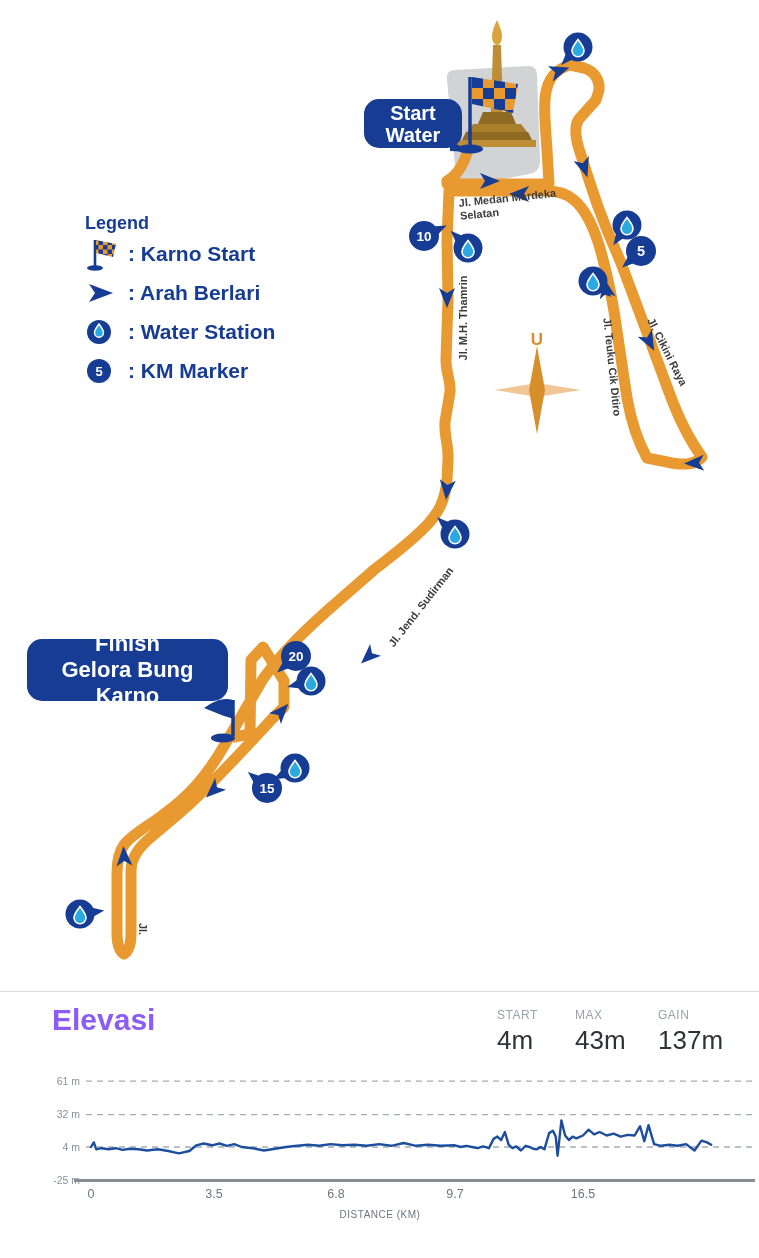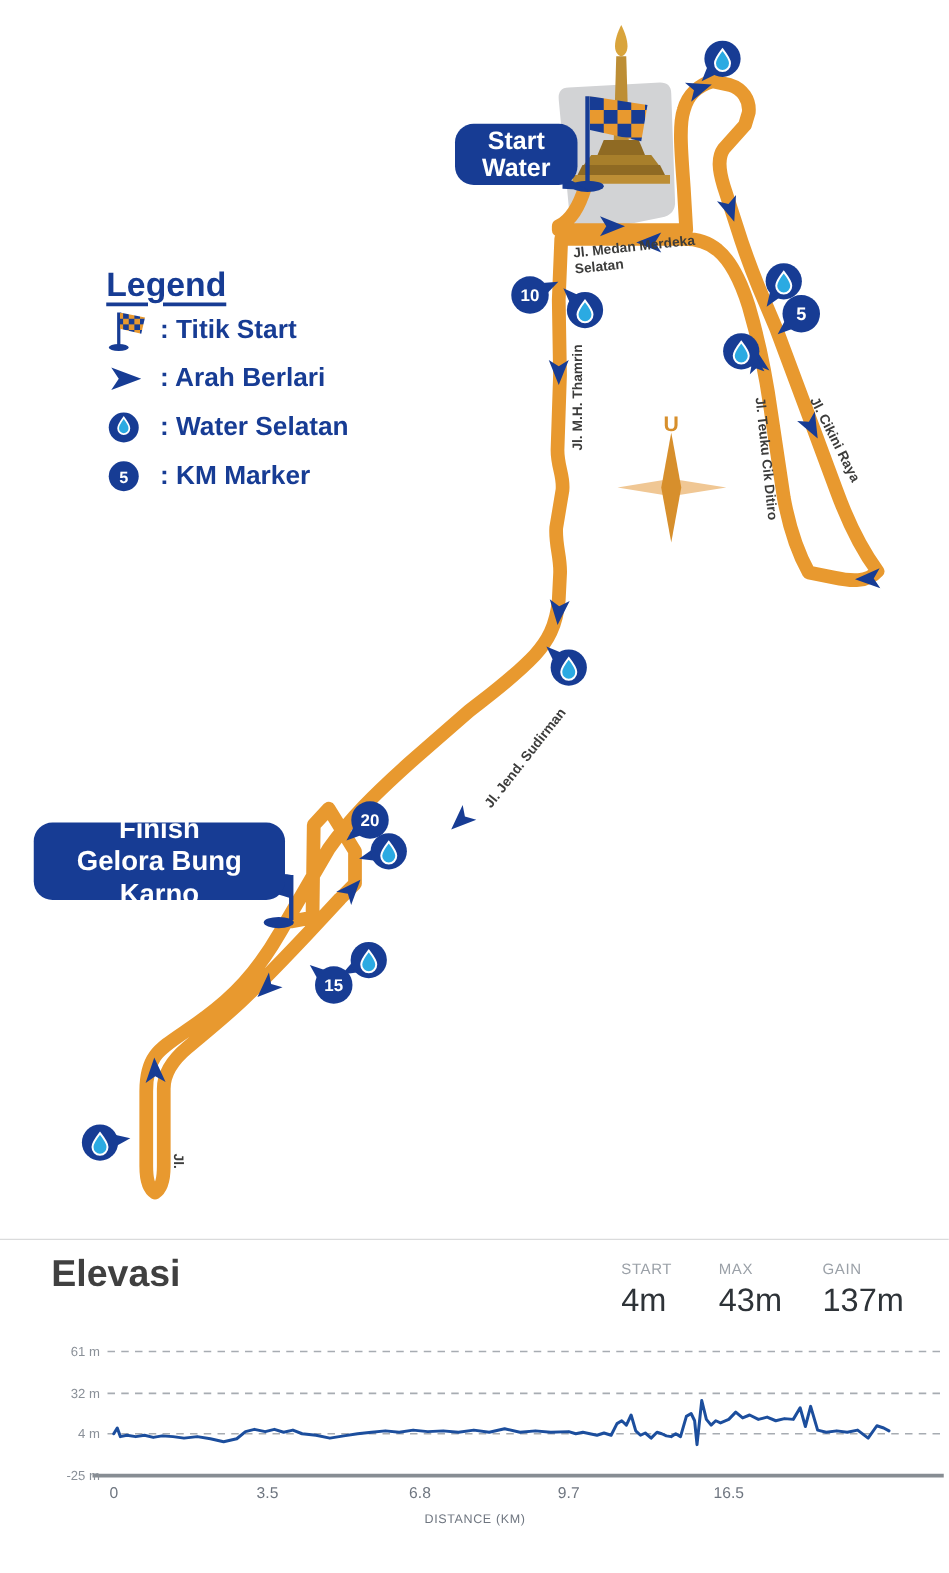--- a/index.html
+++ b/index.html
@@ -3,38 +3,38 @@
 <meta charset="utf-8">
 <style>
   html,body{margin:0;padding:0;}
   body{width:759px;height:1258px;position:relative;background:#fff;overflow:hidden;
        font-family:"Liberation Sans",sans-serif;}
   .abs{position:absolute;}
   
   .badge{position:absolute;background:#173C94;color:#fff;font-weight:bold;text-align:center;
          display:flex;flex-direction:column;justify-content:center;border-radius:15px;}
   #start-badge{left:364px;top:99px;width:98px;height:49px;font-size:20px;line-height:22px;}
-  #finish-badge{left:27px;top:658px;width:201px;height:62px;font-size:22px;line-height:26px;}
+  #finish-badge{left:27px;top:639px;width:201px;height:62px;font-size:22px;line-height:26px;}
   
   #legend{position:absolute;left:85px;top:213px;color:#173C94;}
-  #legend-title{font-size:27px;font-weight:bold;text-decoration:underline;
+  #legend-title{font-size:18px;font-weight:bold;
                 text-decoration-thickness:3px;text-underline-offset:5px;}
   .legend-item{display:flex;align-items:center;height:39px;font-size:21px;font-weight:bold;}
   .legend-item:first-of-type{margin-top:24px;}
   .legend-icon{width:36px;height:36px;margin-right:7px;flex:0 0 36px;}
   
   .street{position:absolute;font-size:11px;font-weight:bold;color:#3C3C3B;white-space:nowrap;
           line-height:13px;}
   .street.c{transform:translate(-50%,-50%) rotate(var(--r));}
   
   #compass-u{position:absolute;left:537px;top:340px;transform:translate(-50%,-50%);
              color:#D78F2C;font-weight:bold;font-size:17px;}
   
   #elev-sep{position:absolute;left:0;top:991px;width:759px;height:1px;background:#DADBDC;}
-  #elev-title{position:absolute;left:41px;top:1003px;color:#404040;font-size:30px;font-weight:bold;}
+  #elev-title{position:absolute;left:52px;top:1003px;color:#8b5cf6;font-size:30px;font-weight:bold;}
   .stat{position:absolute;top:1008px;}
   .stat .lbl{font-size:12px;color:#9BA1A8;letter-spacing:.5px;}
   .stat .val{font-size:26px;color:#2E3338;margin-top:3px;}
 </style>
 </head>
 <body>
 
 <svg class="abs" style="left:0;top:0" width="759" height="990" viewBox="0 0 759 990">
   <defs>
     <pattern id="chk" width="22" height="22" patternUnits="userSpaceOnUse" patternTransform="translate(472,77)">
@@ -245,38 +245,38 @@
 
 <div id="legend">
   <div id="legend-title">Legend</div>
 
   <div class="legend-item">
     <svg class="legend-icon" viewBox="0 0 36 36">
       <ellipse cx="10" cy="32" rx="8" ry="2.8" fill="#173C94"></ellipse>
       <line x1="10" y1="4" x2="10" y2="31" stroke="#173C94" stroke-width="2.6"></line>
       <path d="M11,4 L31,8 L28,21 L11,17 Z" fill="url(#chk-s)"></path>
     </svg>
-    <span>: Titik Start</span>
+    <span>: Karno Start</span>
   </div>
 
 
 
   <div class="legend-item">
     <svg class="legend-icon" viewBox="0 0 36 36">
       <path d="M4,9 L28,18 L4,27 L10,18 Z" fill="#173C94"></path>
     </svg>
     <span>: Arah Berlari</span>
   </div>
 
   <div class="legend-item">
     <svg class="legend-icon" viewBox="0 0 36 36">
       <circle cx="14" cy="18" r="12" fill="#173C94"></circle>
       <path d="M14,10 C16.5,13.5 18.5,16 18.5,18.5 A4.5,4.8 0 1,1 9.5,18.5 C9.5,16 11.5,13.5 14,10 Z" fill="#2BAAE2" stroke="#fff" stroke-width="1.4"></path>
     </svg>
-    <span>: Water Selatan</span>
+    <span>: Water Station</span>
   </div>
 
   <div class="legend-item">
     <svg class="legend-icon" viewBox="0 0 36 36">
       <circle cx="14" cy="18" r="12" fill="#173C94"></circle>
       <text x="14" y="23" text-anchor="middle" fill="#fff" font-size="13" font-weight="bold" font-family="Liberation Sans, sans-serif">5</text>
     </svg>
     <span>: KM Marker</span>
   </div>
 </div>

